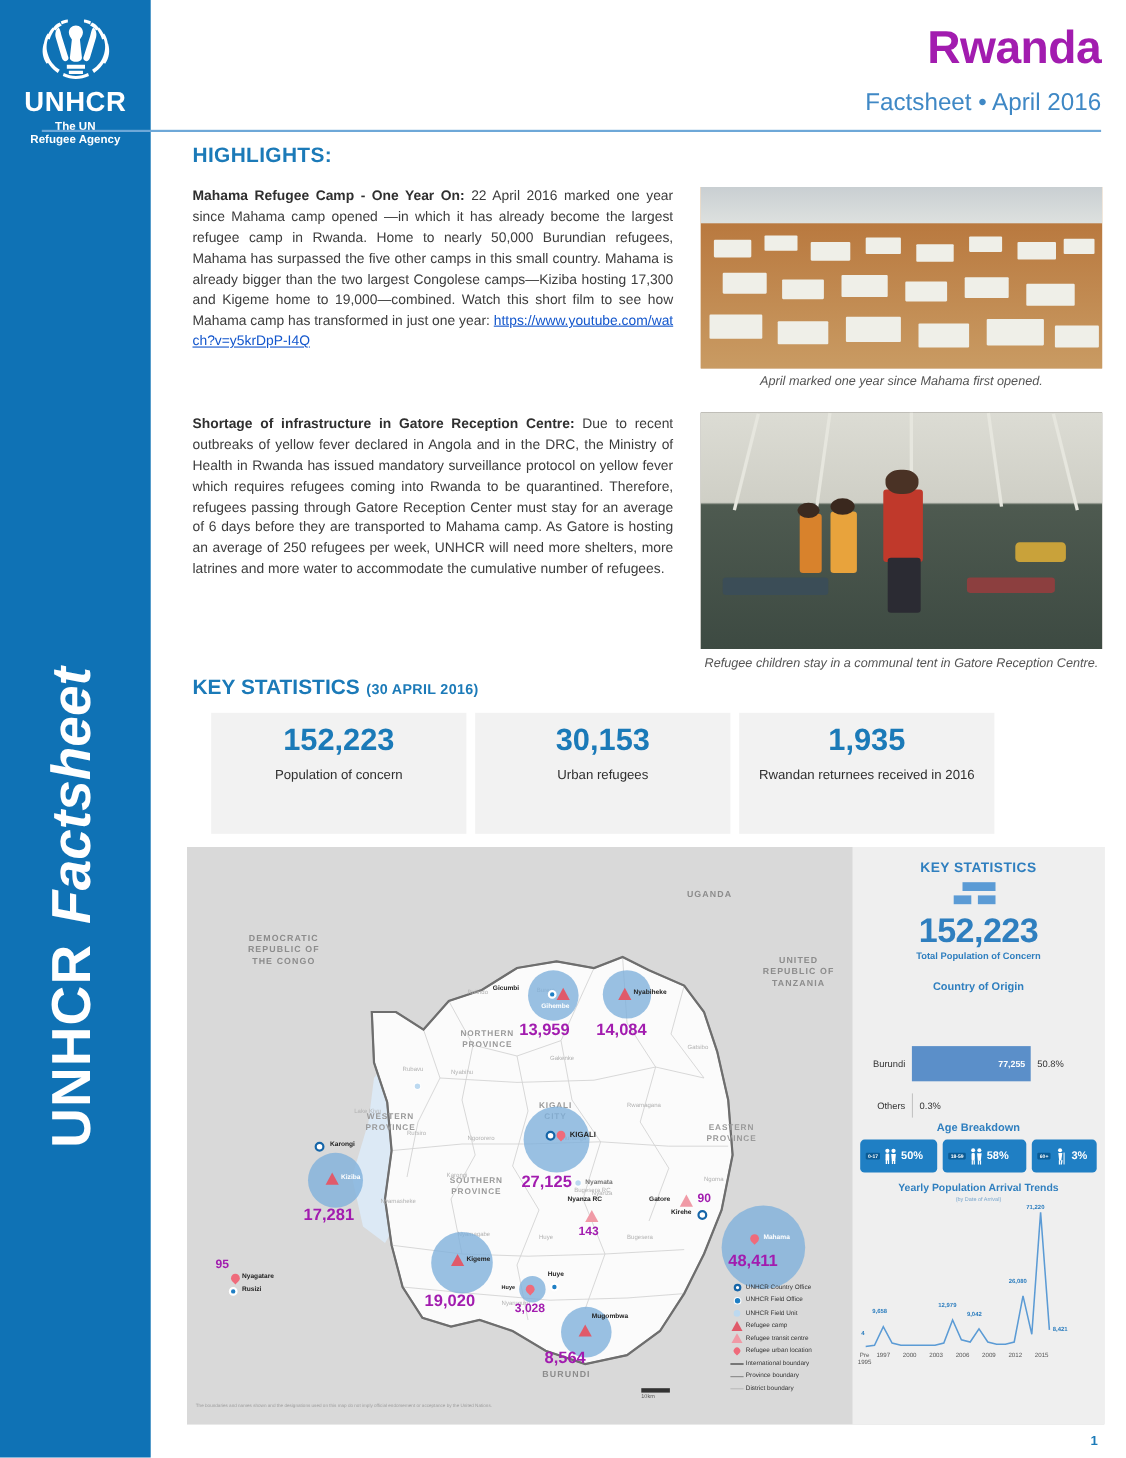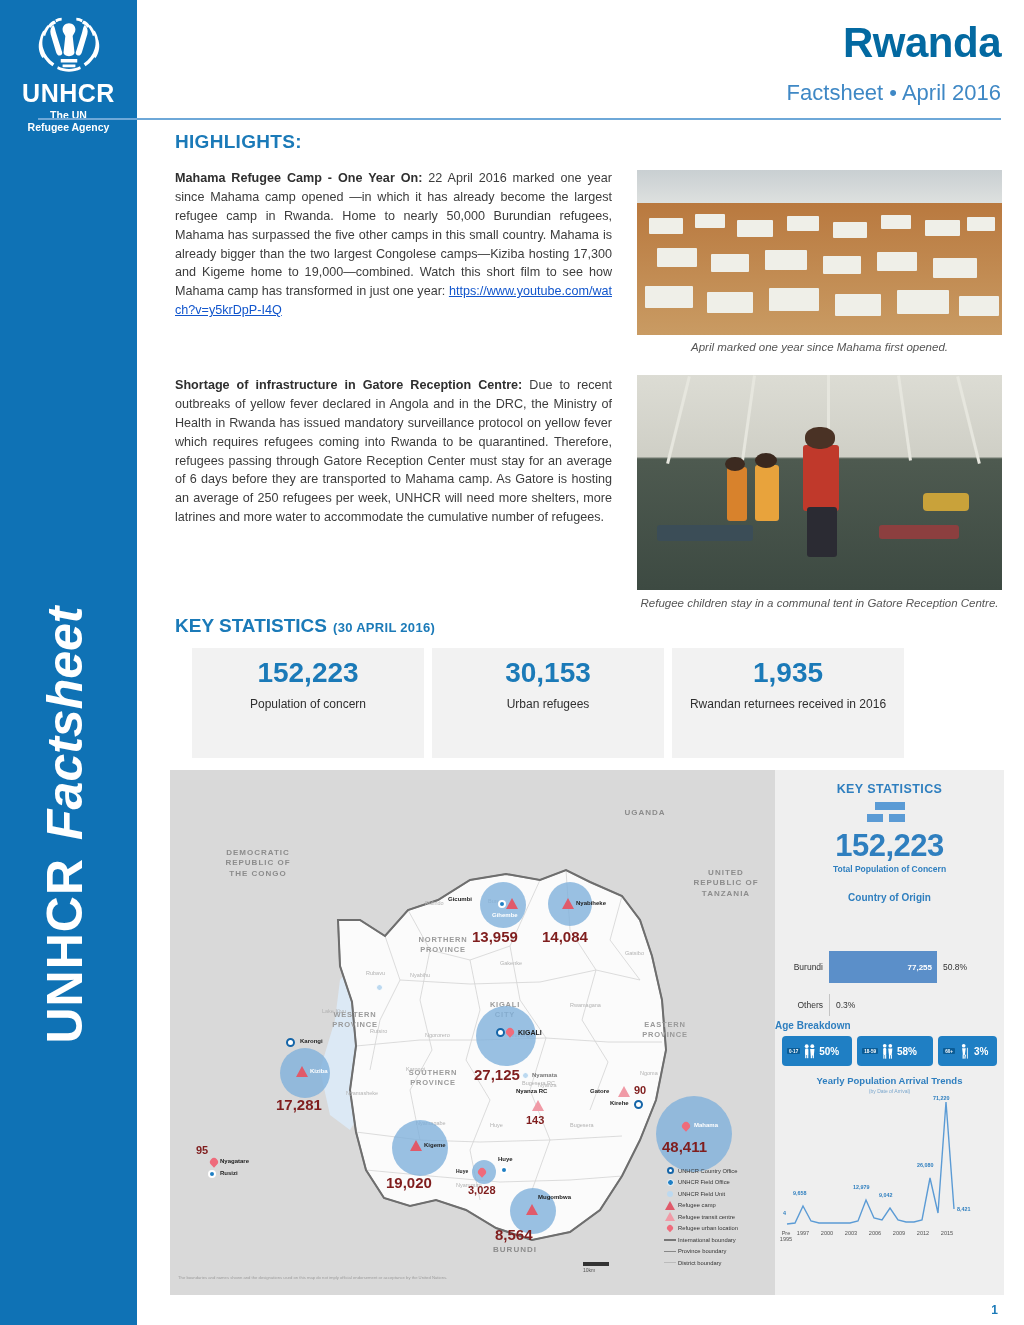--- a/index.html
+++ b/index.html
@@ -45,21 +45,21 @@
     color:#fff; font-size: 50px; font-weight: bold; letter-spacing: 1px;
   }
   #sv-factsheet {
     color:#fff; font-size: 50px; font-weight: bold; font-style: italic;
     margin-left: 18px;
   }
   
   #header { position: absolute; left: 137px; top: 0; width: 887px; height: 118px; }
   #country-title {
     position: absolute; right: 23px; top: 19px;
-    font-size: 42px; font-weight: bold; color: #0369a1; letter-spacing: -.5px;
+    font-size: 42px; font-weight: bold; color: #a21caf; letter-spacing: -.5px;
   }
   #factsheet-sub {
     position: absolute; right: 23px; top: 80px;
     font-size: 22px; color: #3f88c5;
   }
   #header-rule {
     position: absolute; left: 38px; right: 23px; top: 118px;
     height: 2px; background: #6ea8d8;
   }
   
@@ -127,21 +127,21 @@
   .province-label {
     position: absolute; font-size: 7.5px; color: #9a9a9a; letter-spacing: .8px;
     text-align: center; line-height: 1.3; font-weight: 600;
   }
   .district-label { position: absolute; font-size: 5.5px; color: #b3b3b3; }
   .bubble {
     position: absolute; border-radius: 50%;
     background: rgba(125,176,219,.78);
   }
   .camp-num {
-    position: absolute; font-size: 15px; font-weight: bold; color: #7f1d1d;
+    position: absolute; font-size: 15px; font-weight: bold; color: #a21caf;
     white-space: nowrap;
   }
   .camp-num.sm { font-size: 11px; }
   .site-name {
     position: absolute; font-size: 6px; font-weight: bold; color: #222; white-space: nowrap;
   }
   .pin { position: absolute; width: 11px; height: 11px; }
   .pin.blue-ring {
     border: 2.5px solid #1565a8; background: #fff; border-radius: 50%;
     width: 9px; height: 9px;
@@ -205,21 +205,21 @@
   .origin-row { position: absolute; left: 8px; width: 213px; height: 34px; display: flex; align-items: center; }
   .origin-name { width: 46px; text-align: right; font-size: 8.5px; color: #333; padding-right: 6px; }
   .origin-bar {
     background: #5b8fc9; height: 32px; display: flex; align-items: center;
     justify-content: flex-end; color: #fff; font-size: 8px; font-weight: bold;
     padding-right: 5px;
   }
   .origin-pct { font-size: 8.5px; color: #333; margin-left: 6px; }
   .origin-tick { width: 1px; height: 22px; background: #c4c4c4; }
   #sa-age-title {
-    position: absolute; left: 0; top: 250px; width: 229px; 
+    position: absolute; left: 0; top: 250px; width: 229px; text-align: center;
     font-size: 10px; font-weight: bold; color: #2f7fbf;
   }
   #age-row { position: absolute; left: 7px; top: 266px; width: 215px; display: flex; gap: 5px; }
   .age-box {
     background: #1f7fc4; border-radius: 4px; height: 30px;
     display: flex; align-items: center; padding: 0 5px; gap: 3px;
   }
   .age-band { font-size: 4.6px; font-weight: bold; color: #fff; background:#0b5c96; padding:.5px 2px; border-radius:1px;}
   .age-pct { font-size: 10px; font-weight: bold; color: #fff; }
   .age-glyph { width: 13px; height: 16px; }

